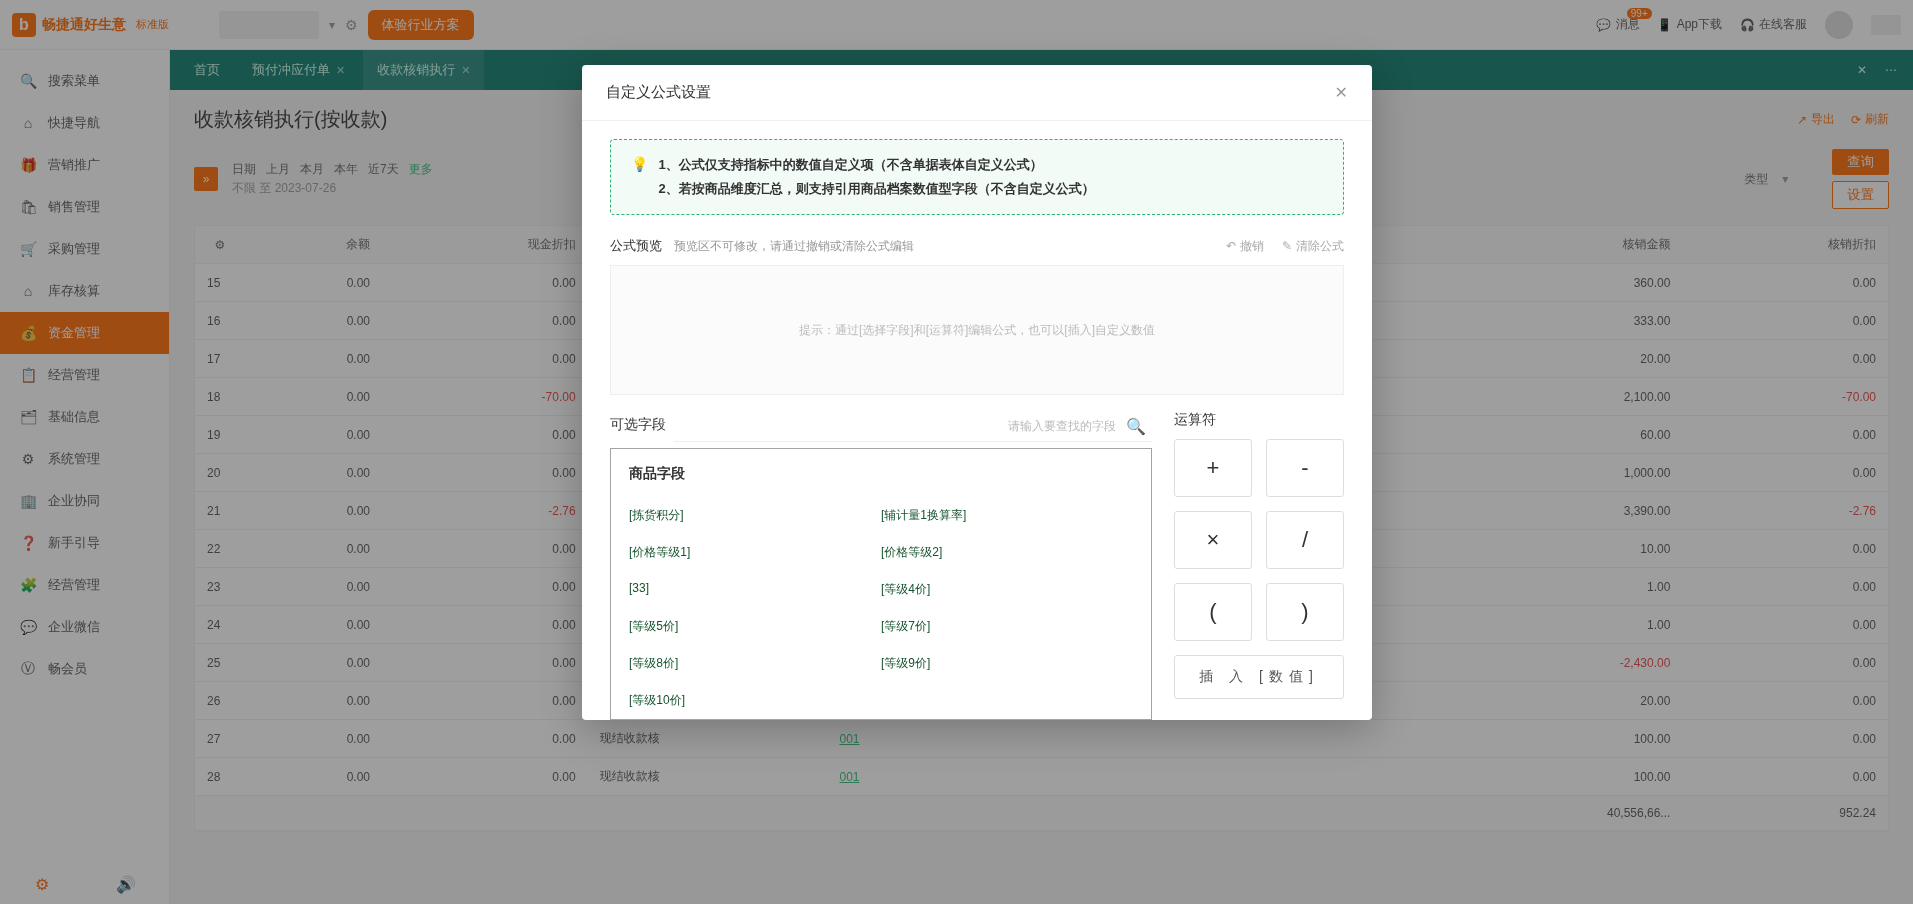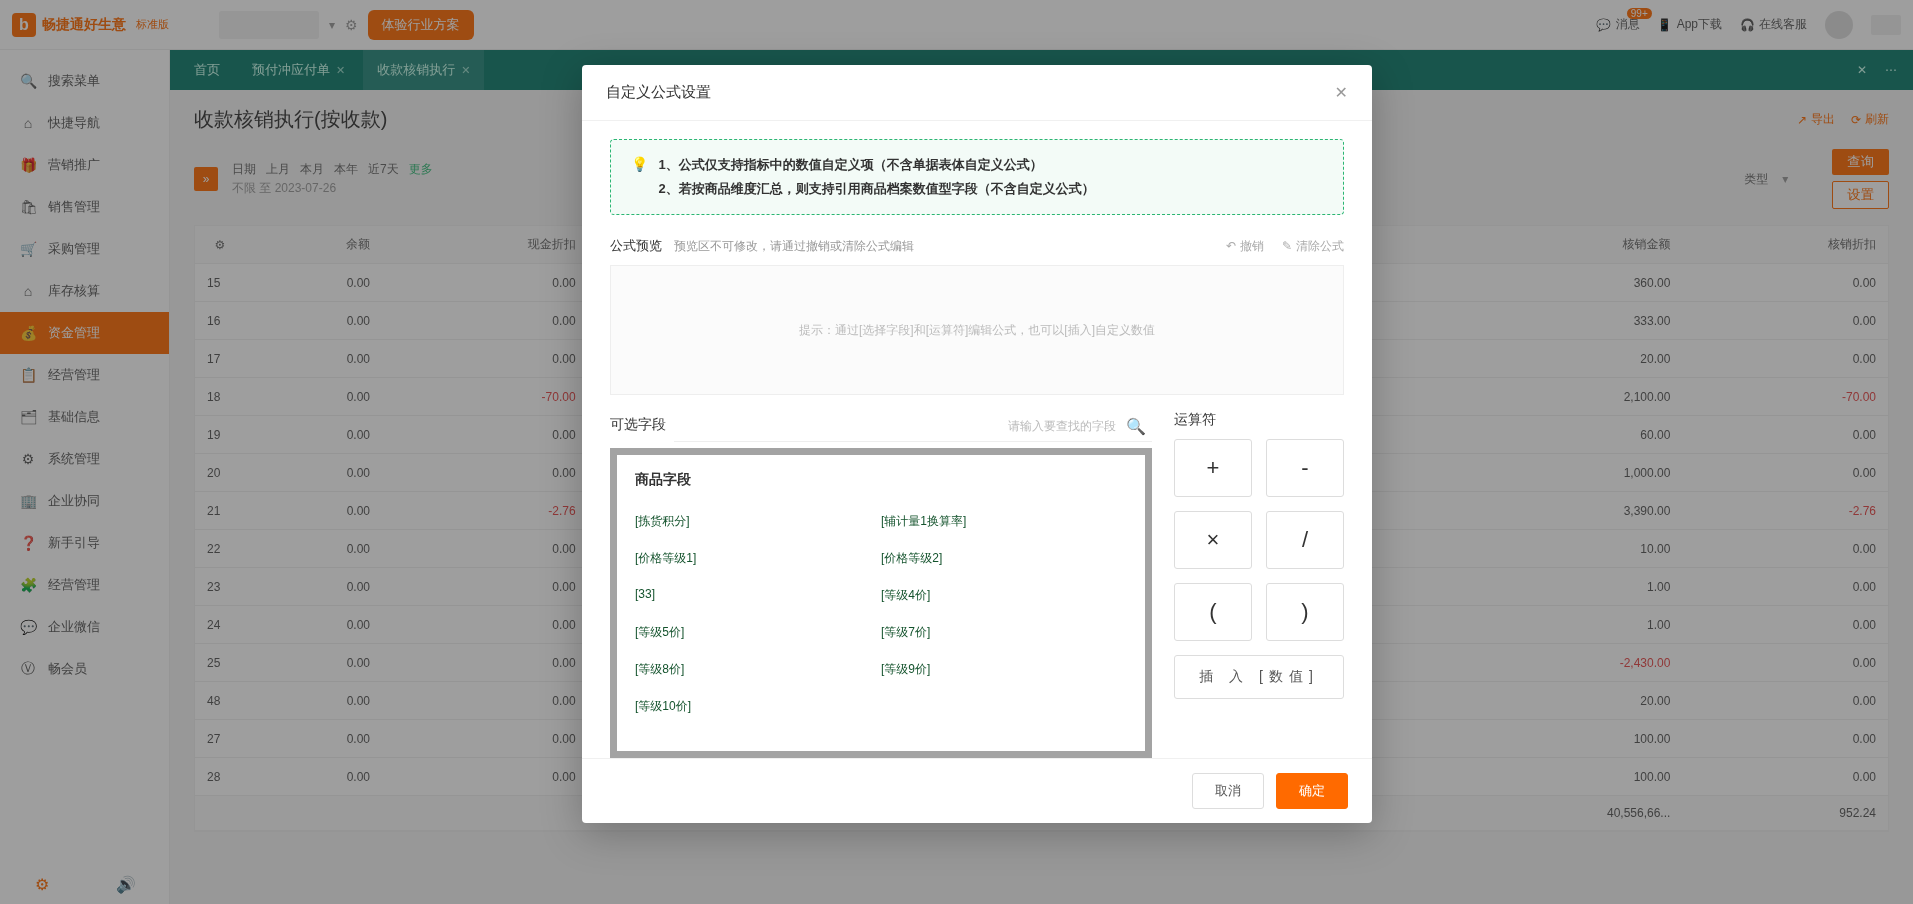--- a/index.html
+++ b/index.html
@@ -85,21 +85,21 @@
 .two-col { display: flex; gap: 22px; padding: 0 28px; }
 .col-left { flex: 1; }
 .col-right { width: 170px; }
 .sec-title { font-size: 14px; color: #333; margin-bottom: 10px; }
 
 .field-search { display: flex; align-items: center; border-bottom: 1px solid #eee; margin-bottom: 6px; }
 .field-search input { flex: 1; border: none; outline: none; padding: 8px 4px; font-size: 12px; text-align: right; color: #333; }
 .field-search input::placeholder { color: #bbb; }
 .search-ico { color: #ff6a00; font-size: 16px; padding: 0 6px; cursor: pointer; }
 
-.field-panel { border: 7px solid #a3a3a3; height: 310px; overflow-y: auto; position: relative; }
+.field-panel { border: 1px solid #a3a3a3; height: 272px; overflow-y: auto; position: relative; }
 .field-panel::-webkit-scrollbar { width: 10px; }
 .field-panel::-webkit-scrollbar-thumb { background: #ccc; border-radius: 4px; }
 .field-group-title { padding: 16px 18px 14px; font-size: 14px; font-weight: 600; color: #333; }
 .field-grid { display: grid; grid-template-columns: 1fr 1fr; gap: 0; padding: 0 18px 14px; }
 .field-item { padding: 10px 0; font-size: 12px; color: #14532d; cursor: pointer; }
 
 .op-grid { display: grid; grid-template-columns: 1fr 1fr; gap: 14px; }
 .op-btn { height: 58px; border: 1px solid #ddd; background: #fff; font-size: 22px; color: #333; cursor: pointer; border-radius: 3px; display: flex; align-items: center; justify-content: center; }
 .insert-btn { grid-column: 1 / 3; height: 44px; border: 1px solid #ddd; background: #fff; font-size: 14px; color: #555; cursor: pointer; border-radius: 3px; letter-spacing: 6px; }
 
@@ -386,21 +386,21 @@
     <td>0.00</td>
     <td class="">0.00</td>
     <td class="left">现结收款核</td>
     <td class="left"><span style="color:#3b7;text-decoration:underline">026</span></td>
     <td class="left"></td>
     <td class="left"></td>
     <td class="neg">-2,430.00</td>
     <td class="">0.00</td>
             </tr>
             <tr>
-    <td class="idx">48</td>
+    <td class="idx">26</td>
     <td>0.00</td>
     <td class="">0.00</td>
     <td class="left">预收款核销</td>
     <td class="left"><span style="color:#3b7;text-decoration:underline"></span></td>
     <td class="left"></td>
     <td class="left"></td>
     <td class="">20.00</td>
     <td class="">0.00</td>
             </tr>
             <tr>
@@ -500,17 +500,13 @@
           <button class="op-btn">-</button>
           <button class="op-btn">×</button>
           <button class="op-btn">/</button>
           <button class="op-btn">(</button>
           <button class="op-btn">)</button>
           <button class="insert-btn">插 入 [数值]</button>
         </div>
     </div>
   </div>
 
-  <div class="modal-foot">
-    <button class="btn btn-cancel">取消</button>
-    <button class="btn btn-ok">确定</button>
-  </div>
 </div>
 
 </body></html>

